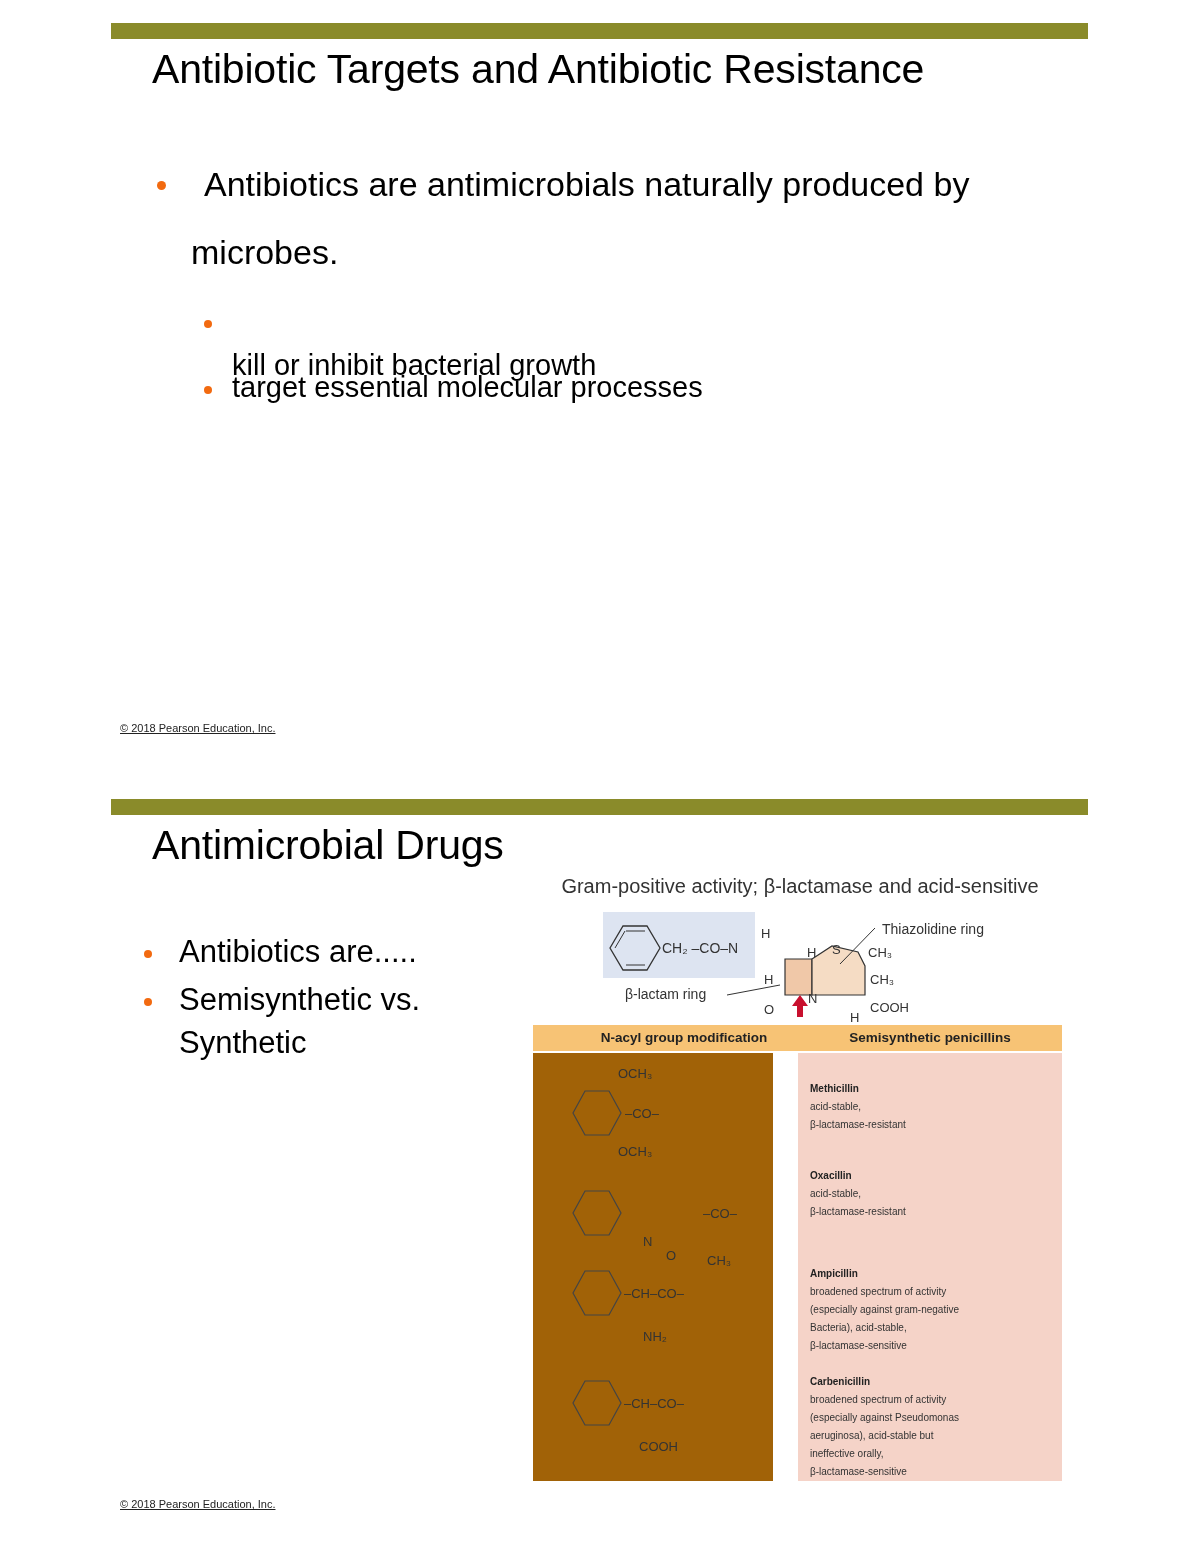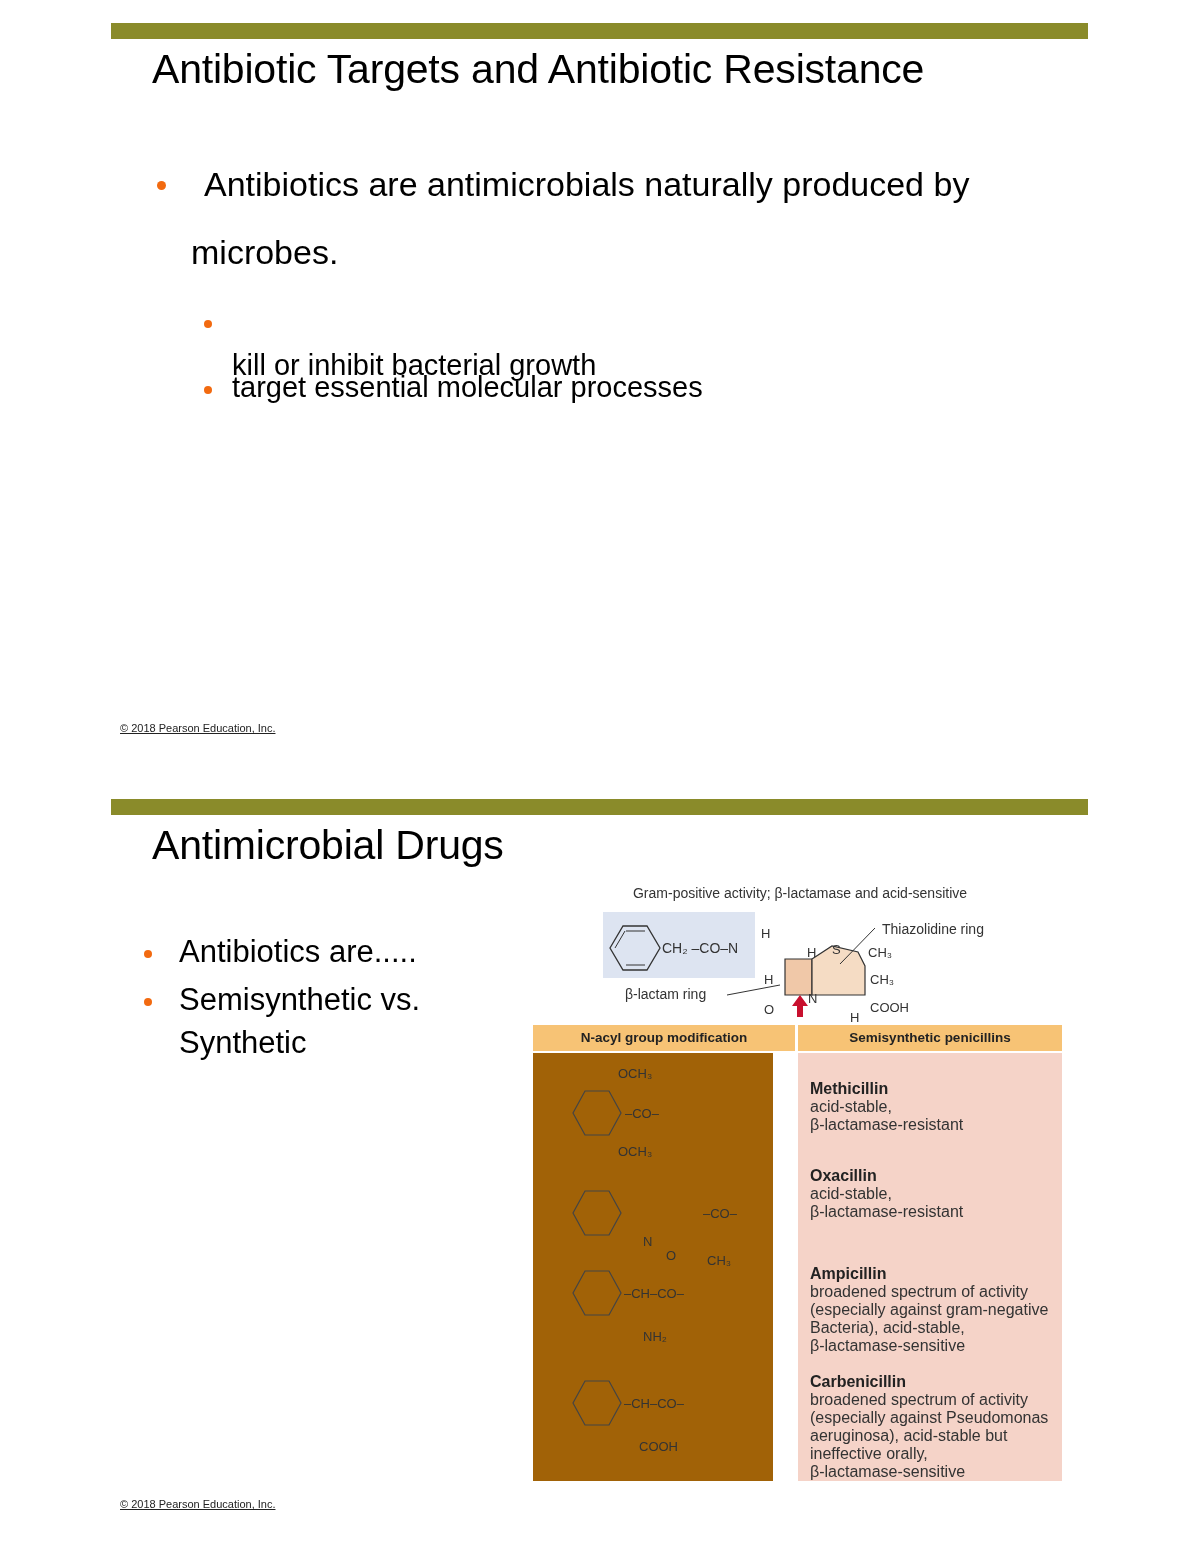--- a/index.html
+++ b/index.html
@@ -5,25 +5,25 @@
   html,body{margin:0;padding:0;background:#fff;}
   body{width:1200px;height:1553px;position:relative;font-family:"Liberation Sans",sans-serif;overflow:hidden;}
   .bar{position:absolute;left:111px;width:977px;height:16px;background:#8a8b2a;}
   .title{position:absolute;left:152px;color:#000000;font-size:41px;white-space:nowrap;letter-spacing:-0.2px;}
   .bullet{position:absolute;color:#000;white-space:nowrap;}
   .dot{position:absolute;width:9px;height:9px;border-radius:50%;background:#f26a10;}
   .dot.sm{width:8px;height:8px;}
   .copy{position:absolute;left:120px;font-size:11px;color:#222;white-space:nowrap;text-decoration:underline;}
   .fig{position:absolute;left:520px;top:860px;width:560px;height:630px;}
   .fig-title{position:absolute;top:6px;left:0;width:560px;text-align:center;font-weight:bold;font-size:14px;color:#222;}
-  .fig-sub{position:absolute;top:25px;left:0;width:560px;text-align:center;font-size:14px;color:#333;}
+  .fig-sub{position:absolute;top:15px;left:0;width:560px;text-align:center;font-size:20px;color:#333;}
   .thead{position:absolute;top:165px;height:26px;background:#f7c375;font-weight:bold;font-size:13.5px;color:#222;text-align:center;line-height:26px;}
   .colL{position:absolute;left:13px;top:193px;width:240px;height:428px;background:#a16207;}
   .colR{position:absolute;left:278px;top:193px;width:264px;height:428px;background:#f5d3c8;}
-  .drug{position:absolute;left:12px;font-size:16px;color:#333;line-height:18px;}
+  .drug{position:absolute;left:12px;font-size:10px;color:#333;line-height:18px;}
   .drug b{color:#222;}
   svg text{font-family:"Liberation Sans",sans-serif;}
 </style>
 </head>
 <body>
 
 <div class="bar" style="top:23px;"></div>
 <div class="title" style="top:46px;">Antibiotic Targets and Antibiotic Resistance</div>
 
 <div class="dot" style="left:157px;top:181px;"></div>
@@ -68,21 +68,21 @@
     <text x="244" y="154" font-size="13" fill="#333">O</text>
     <text x="288" y="143" font-size="13" fill="#333">N</text>
     <text x="330" y="162" font-size="13" fill="#333">H</text>
     <line x1="320" y1="104" x2="355" y2="68" stroke="#333"></line>
     <text x="362" y="74" font-size="14" fill="#333">Thiazolidine ring</text>
     <text x="105" y="139" font-size="14" fill="#333">β-lactam ring</text>
     <line x1="207" y1="135" x2="260" y2="125" stroke="#333"></line>
     <polygon points="280,135 272,146 277,146 277,157 283,157 283,146 288,146" fill="#c8102e"></polygon>
   </svg>
 
-  <div class="thead" style="left:13px;width:262px;">N-acyl group modification</div>
+  <div class="thead" style="left:13px;width:262px;padding-left:20px;">N-acyl group modification</div>
   <div class="thead" style="left:278px;width:264px;">Semisynthetic penicillins</div>
 
   <div class="colL">
     <svg width="262" height="428">
       <g stroke="#444" fill="none" stroke-width="1.2">
         <polygon points="40,60 52,38 76,38 88,60 76,82 52,82"></polygon>
         <polygon points="40,160 52,138 76,138 88,160 76,182 52,182"></polygon>
         <polygon points="40,240 52,218 76,218 88,240 76,262 52,262"></polygon>
         <polygon points="40,350 52,328 76,328 88,350 76,372 52,372"></polygon>
       </g>

